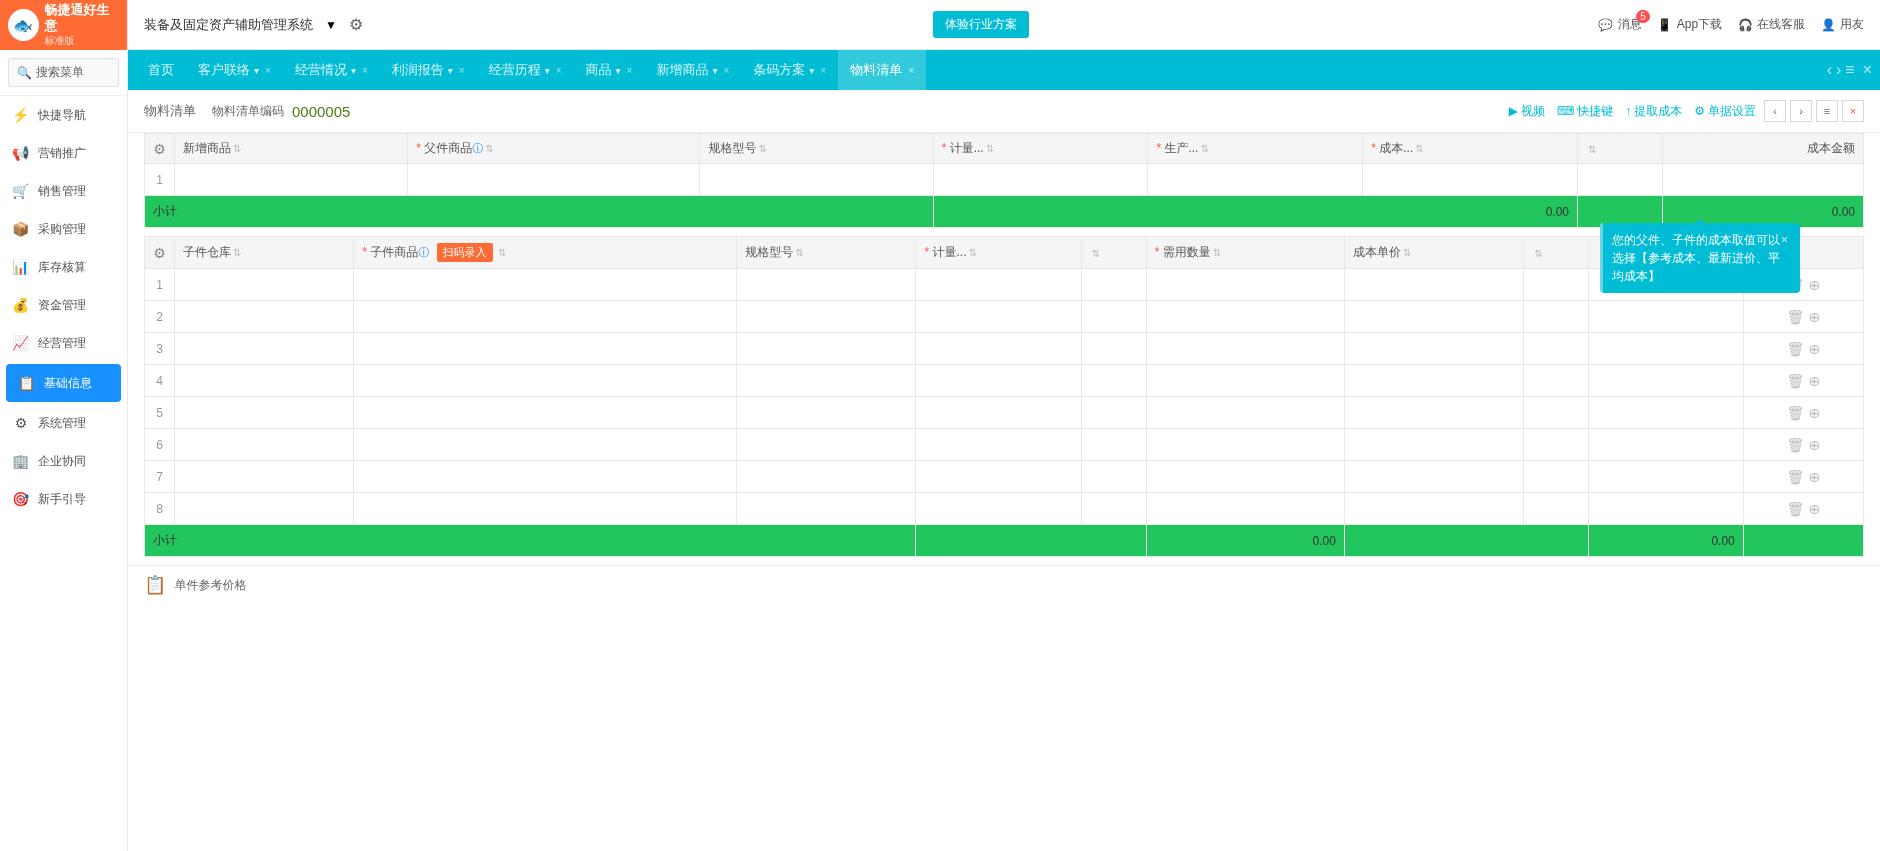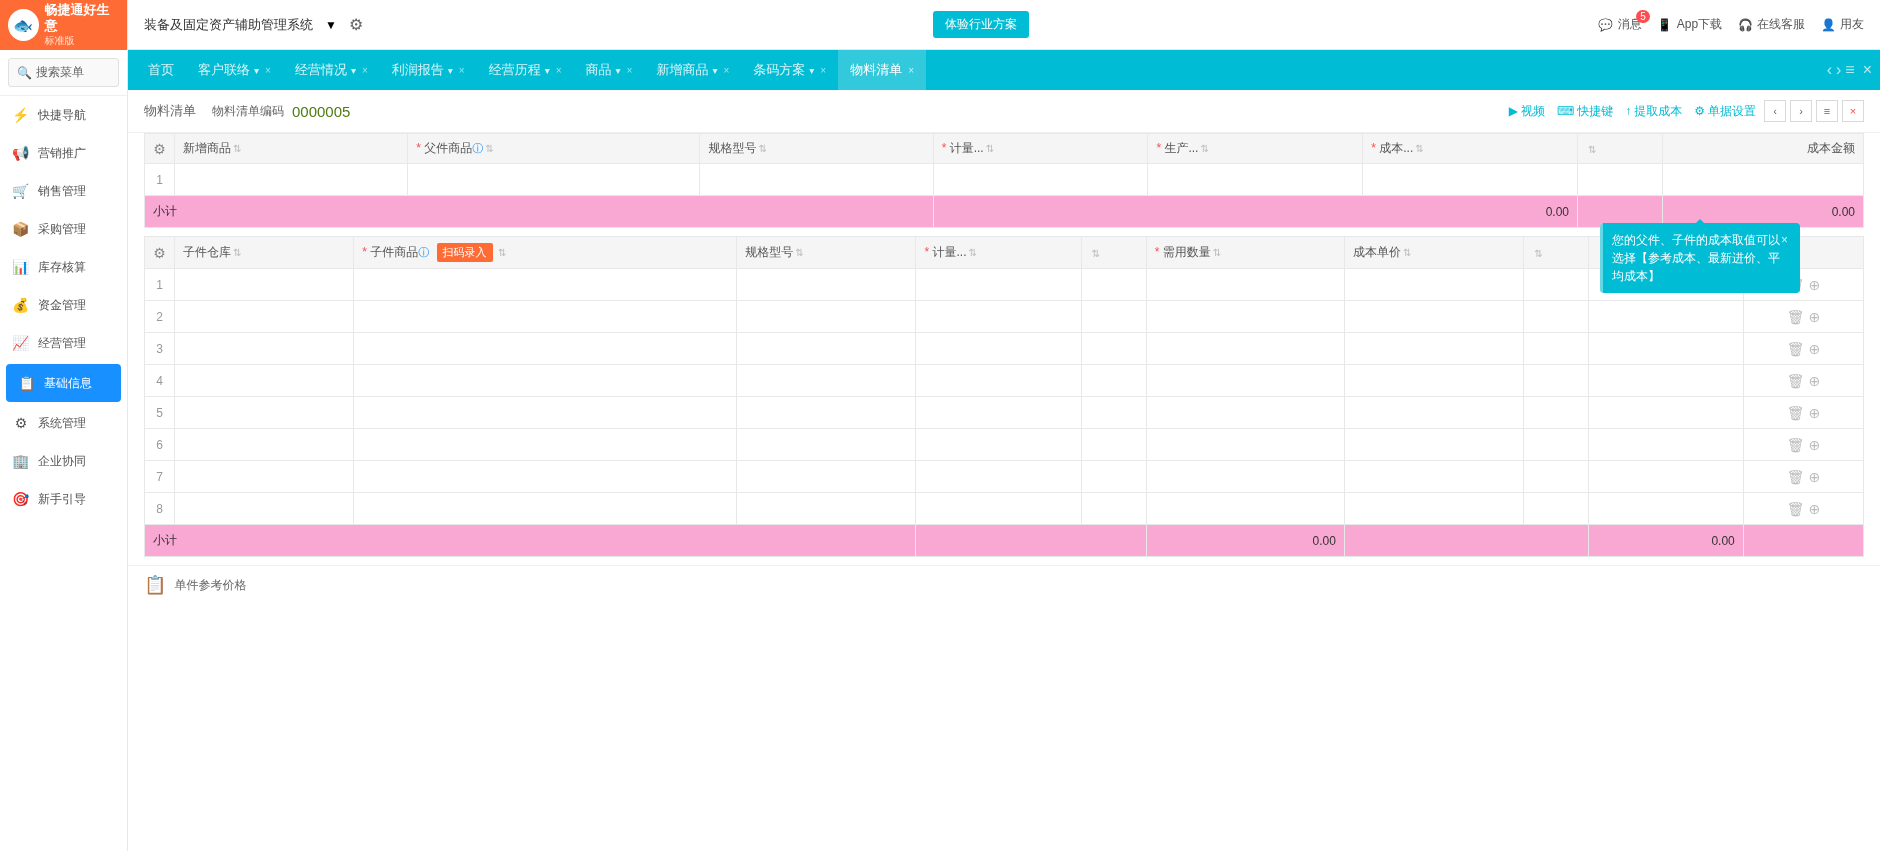--- a/index.html
+++ b/index.html
@@ -169,21 +169,21 @@
       color: #555;
       white-space: nowrap;
     }
     .data-table td {
       border: 1px solid #e8e8e8;
       padding: 4px 8px;
       height: 32px;
       color: #333;
     }
     .data-table .subtotal-row td {
-      background: #f9a8d4;
+      background: #22c55e;
       font-weight: 500;
     }
     .data-table .row-num {
       color: #999;
       text-align: center;
       width: 30px;
     }
     .data-table .setting-col {
       width: 30px;
       text-align: center;

